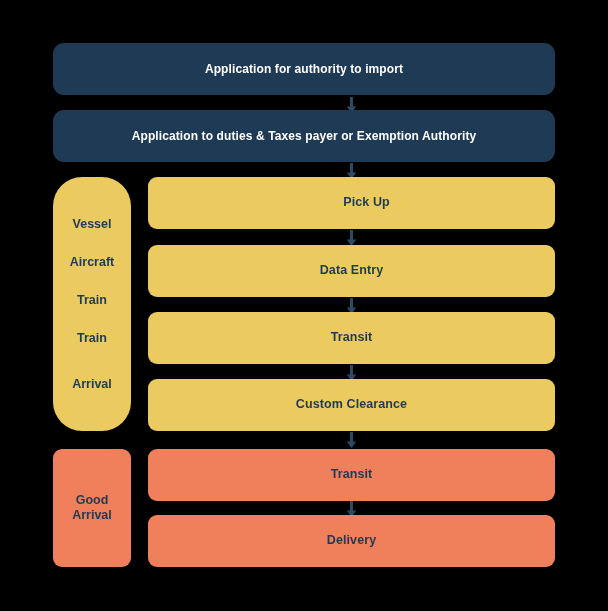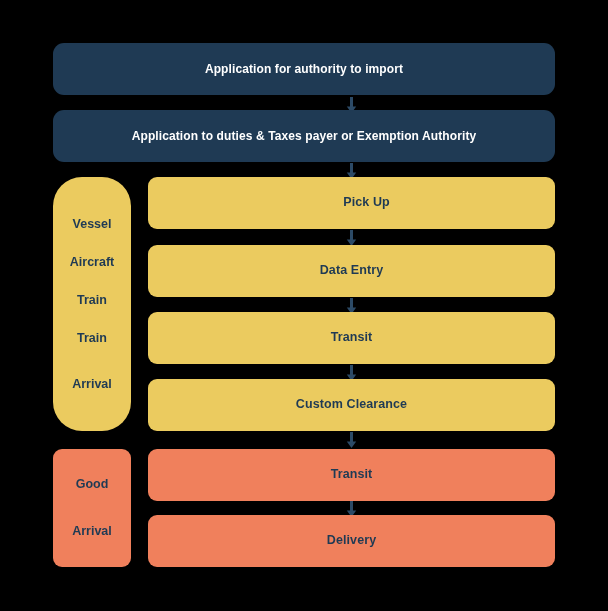--- a/index.html
+++ b/index.html
@@ -77,21 +77,21 @@
   .rail.yellow { background: #EBCB5F; border-radius: 29px; }
   .rail.salmon { background: #F0805C; }
 
   .rail-label {
     display: block;
     width: 100%;
     text-align: center;
   }
   .rail.yellow .rail-label { margin: 0 0 23px 0; }
   .rail.yellow .rail-label:last-child { margin-bottom: 0; margin-top: 8px; }
-  .rail.salmon .rail-label { margin: 16px; }
+  .rail.salmon .rail-label { margin: 0; }
 
   
   .arrow {
     position: absolute;
     width: 20px;
     height: 18px;
     display: flex;
     align-items: center;
     justify-content: center;
     color: #2C4A66;

